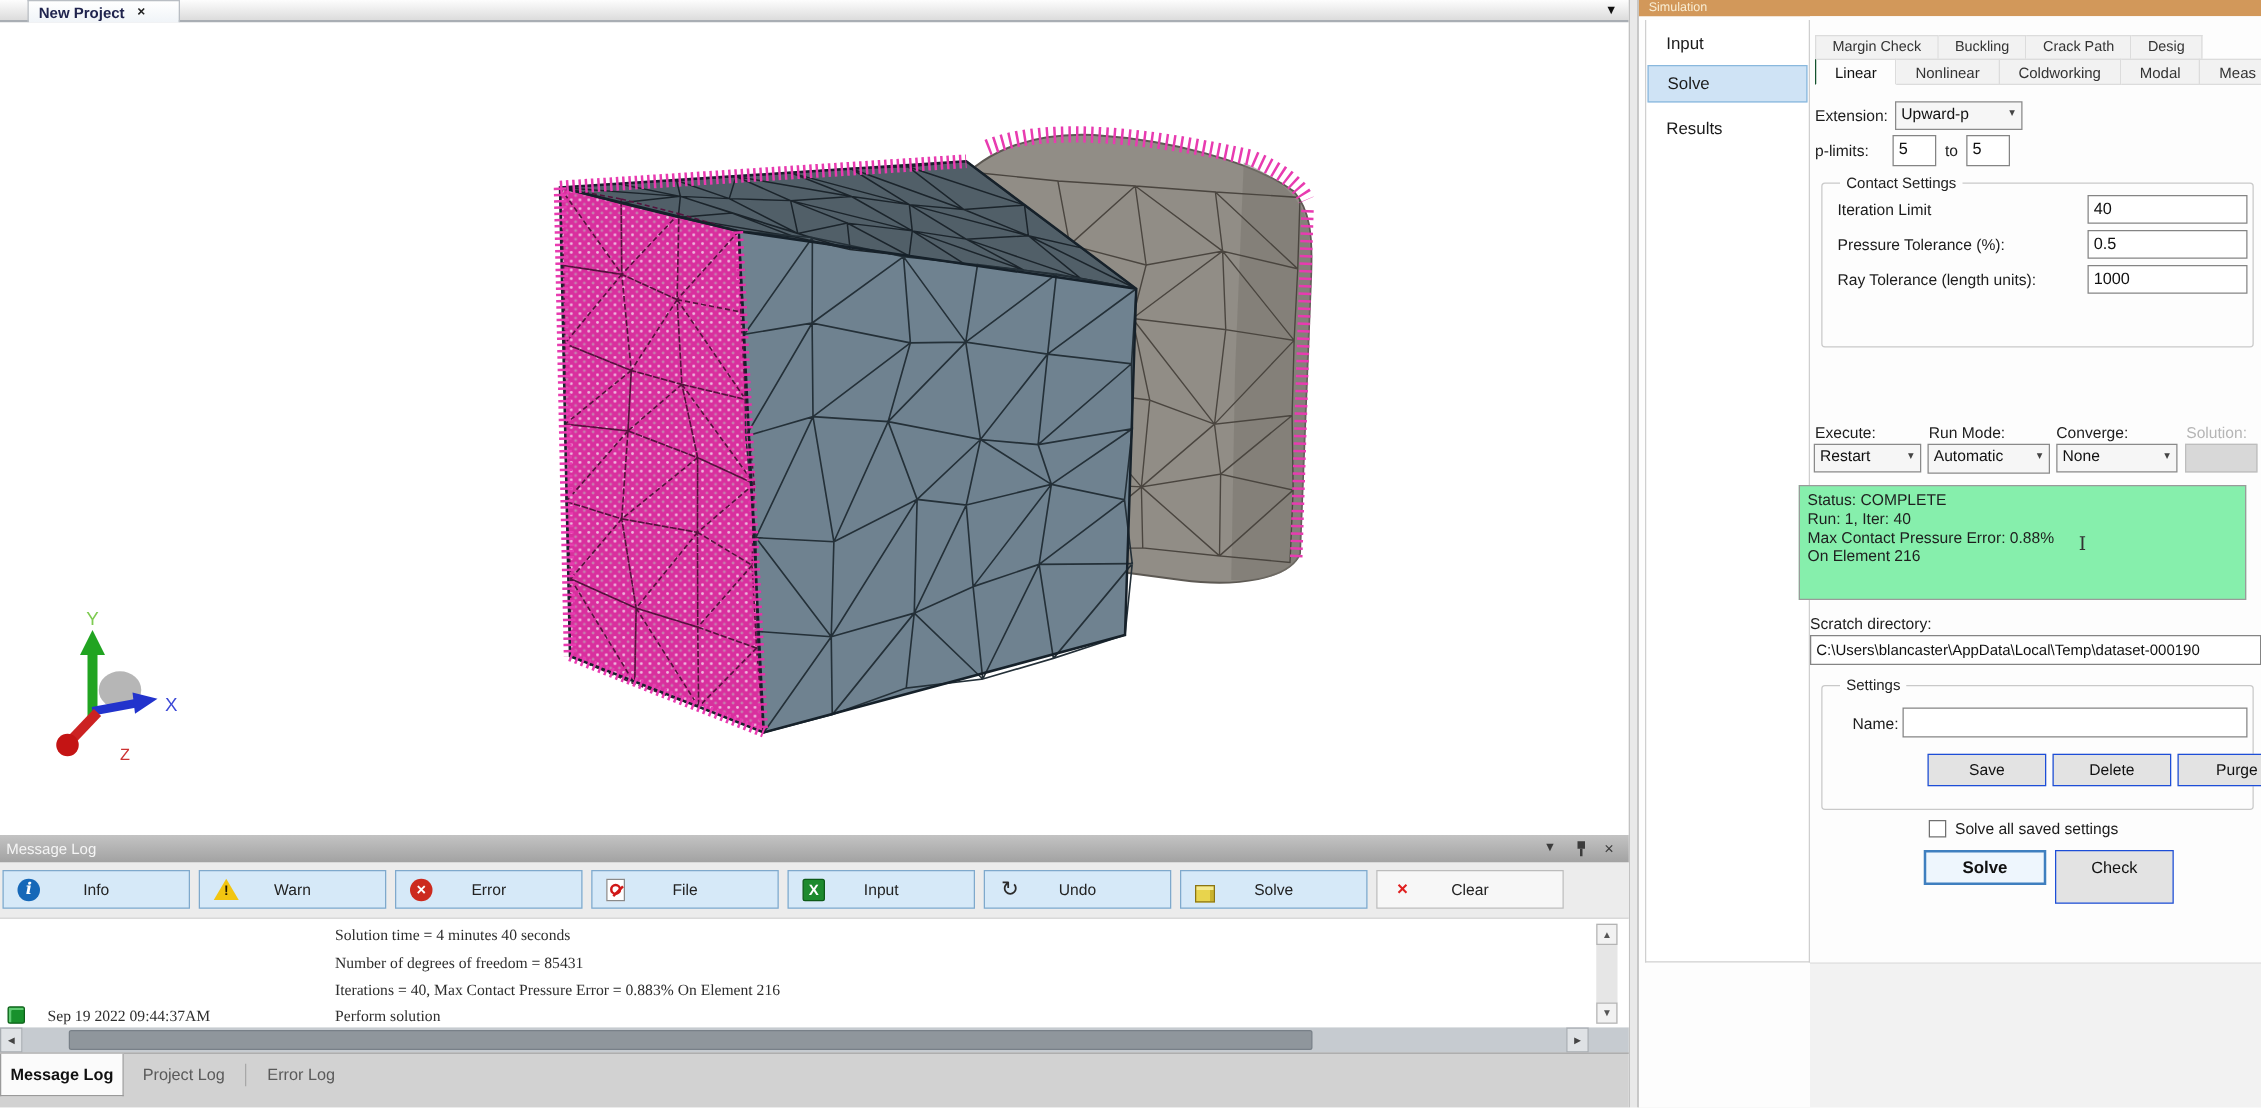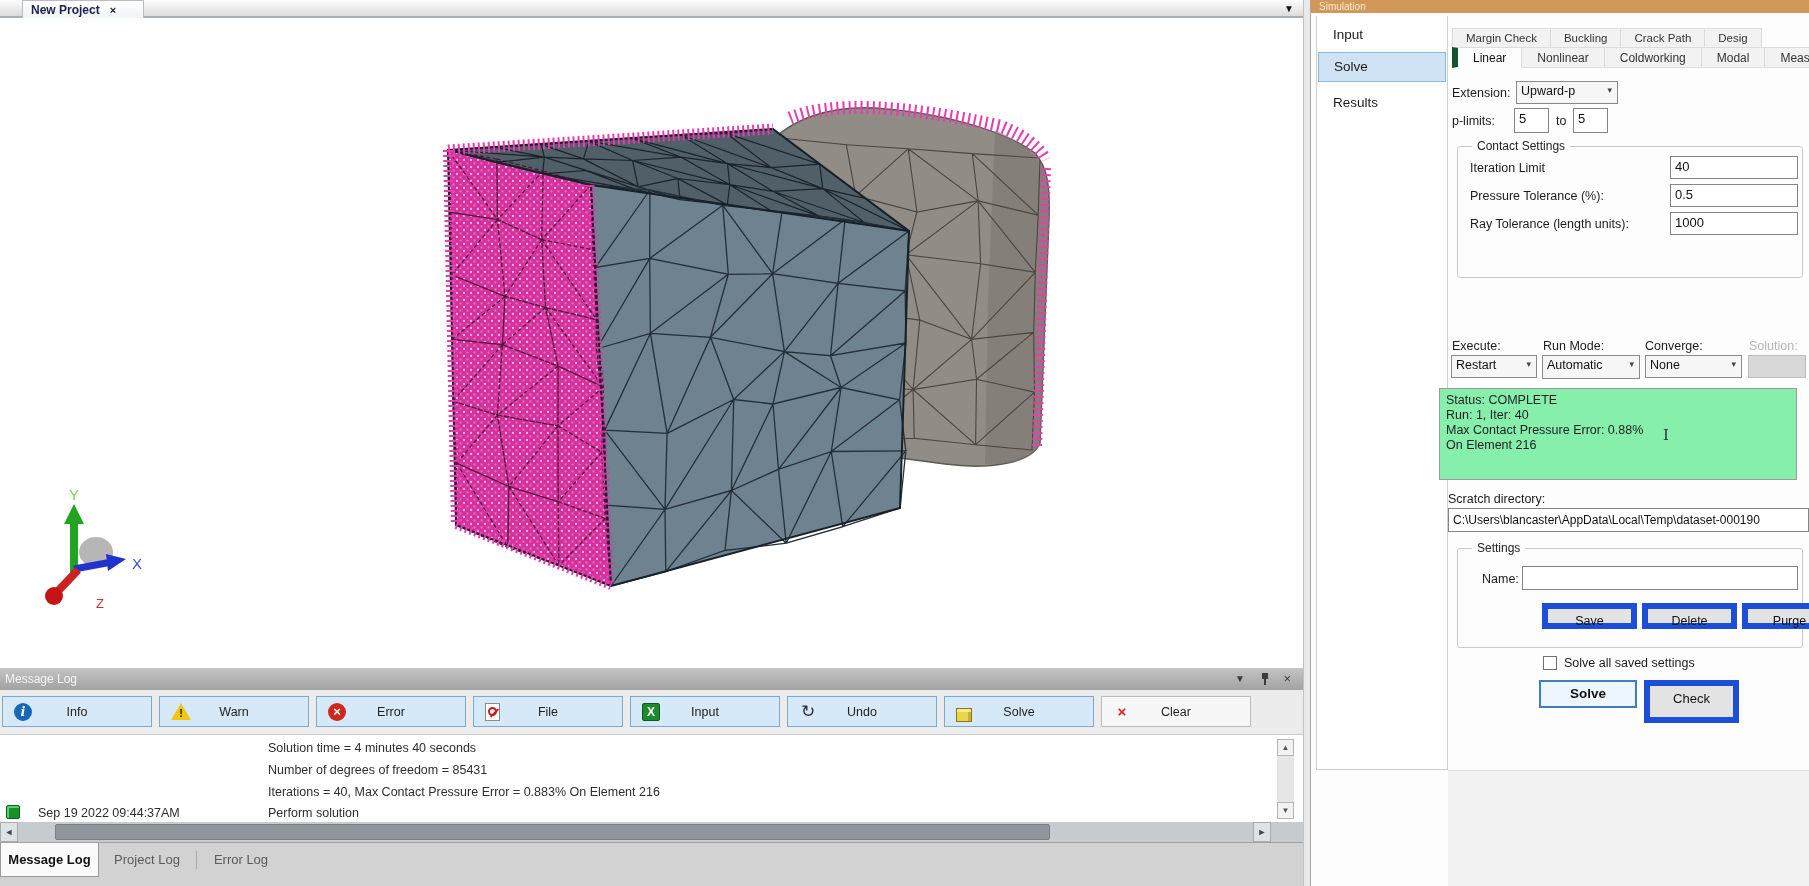--- a/index.html
+++ b/index.html
@@ -33,34 +33,34 @@
   .nav-item.sel { background:#cfe3f5; border:1px solid #89b8dd; height:30px; line-height:28px; }
   #sim-body { left:137px; top:13px; width:361px; height:757px; background:#fdfdfd; }
   #sim-bottom { left:137px; top:770px; width:361px; height:116px; background:#f2f2f2; border-top:1px solid #e0e0e0; }
 
   .tabrow { position:absolute; display:flex; }
   .ctab { height:20px; line-height:19px; font-size:11.5px; color:#333; padding:0 13px;
     background:#f2f2f2; border:1px solid #dcdcdc; border-left:none; white-space:nowrap; cursor:pointer; }
   .ctab:first-child { border-left:1px solid #dcdcdc; }
   .mtab { height:21px; line-height:20px; font-size:12px; color:#333; padding:0 15px;
     background:#f2f2f2; border:1px solid #dcdcdc; border-left:none; white-space:nowrap; cursor:pointer; }
-  .mtab:first-child { border-left:6px solid #14532d; }
+  .mtab:first-child { border-left:1px solid #14532d; }
   .mtab.sel { background:#fdfdfd; border-bottom:1px solid #fdfdfd; font-weight:normal; color:#111; }
 
   .lbl { position:absolute; font-size:12.5px; color:#1c1c1c; white-space:nowrap; }
   .lbl.gray { color:#b5b5b5; }
   .field { position:absolute; background:#ffffff; border:1px solid #848484; font-size:13px;
     color:#111; padding:2px 4px; white-space:nowrap; overflow:hidden; }
   .select { position:absolute; background:#f6f6f6; border:1px solid #8a8a8a; font-size:12.5px;
     color:#111; padding:2px 4px; white-space:nowrap; cursor:pointer; }
   .select .chev { position:absolute; right:5px; top:3px; font-size:9px; color:#444; }
   .group { position:absolute; border:1px solid #c9c9c9; border-radius:3px; }
   .legend { position:absolute; top:-8px; left:14px; background:#fdfdfd; padding:0 5px;
     font-size:12px; color:#222; white-space:nowrap; }
-  .btn { position:absolute; background:#e3e3e3; border:6px solid #1d4ed8; text-align:center;
+  .btn { position:absolute; background:#e3e3e3; border:1px solid #1d4ed8; text-align:center;
     font-size:12.5px; color:#111; cursor:pointer; }
   .btn.primary { background:#eef6fd; border:2px solid #3f7fbf; font-weight:bold; }
   #status-box { left:128px; top:388px; width:358px; height:92px; background:#86efac;
     border:1px solid #9a9a9a; padding:4px 6px; font-size:12.5px; color:#1e1e1e; line-height:15px; }
   #ibeam { left:352px; top:426px; font-family:"DejaVu Serif", serif; font-size:15px; color:#333; }
   .cb { position:absolute; width:14px; height:14px; background:#fff; border:1px solid #707070; cursor:pointer; }
 
   
   #mlog { left:0; top:668px; width:1303px; height:218px; background:#ececec; }
   #mlog-title { left:0; top:0; width:1303px; height:22px; background:linear-gradient(#c3c3c3,#a2a2a2);
@@ -89,21 +89,21 @@
     border-radius:50%; }
   .i-file .no:after { content:""; position:absolute; left:-1px; top:3px; width:11px; height:2px;
     background:#d01818; transform:rotate(-45deg); }
   .i-input { background:#1d8a2e; border:1px solid #0d5a18; border-radius:2px; color:#fff;
     font-weight:bold; font-size:12px; text-align:center; line-height:17px; }
   .i-undo { color:#2b2b2b; font-size:17px; line-height:18px; text-align:center; }
   .i-solve { width:16px; height:14px; top:11px; background:#e8d44d; border:1px solid #8a7414;
     box-shadow:inset 0 3px 0 #f5ea90, inset -3px 0 0 #c9b22e; }
   .i-clear { color:#e02020; font-size:15px; font-weight:bold; line-height:18px; text-align:center; }
   #mlog-text { left:0; top:66px; width:1303px; height:88px; background:#ffffff; border-top:1px solid #cdcdcd; }
-  .logline { position:absolute; font-family:Liberation Sans, sans-serif; font-size:12.5px; color:#2e2e2e;
+  .logline { position:absolute; font-family:Liberation Serif, serif; font-size:12.5px; color:#2e2e2e;
     white-space:pre; }
   #log-entry-icon { position:absolute; left:6px; top:70px; width:14px; height:14px; background:#18912c;
     border:1px solid #0c6018; border-radius:2px; box-shadow:inset 2px 2px 0 #5fca72; }
   #vscroll { position:absolute; right:9px; top:4px; width:17px; height:80px; background:#e6e6e6; }
   .sarrow { position:absolute; left:0; width:17px; height:17px; background:#f2f2f2; border:1px solid #b4b4b4;
     font-size:8px; color:#555; text-align:center; line-height:15px; cursor:pointer; }
   #hscroll { left:0; top:154px; width:1303px; height:20px; background:#c6cbd0; }
   .harrow { position:absolute; top:0; width:18px; height:20px; background:#dfe2e5; border:1px solid #a7acb1;
     font-size:9px; color:#444; text-align:center; line-height:18px; cursor:pointer; }
   #hthumb { position:absolute; left:55px; top:2px; width:995px; height:16px; background:#8f969c;

